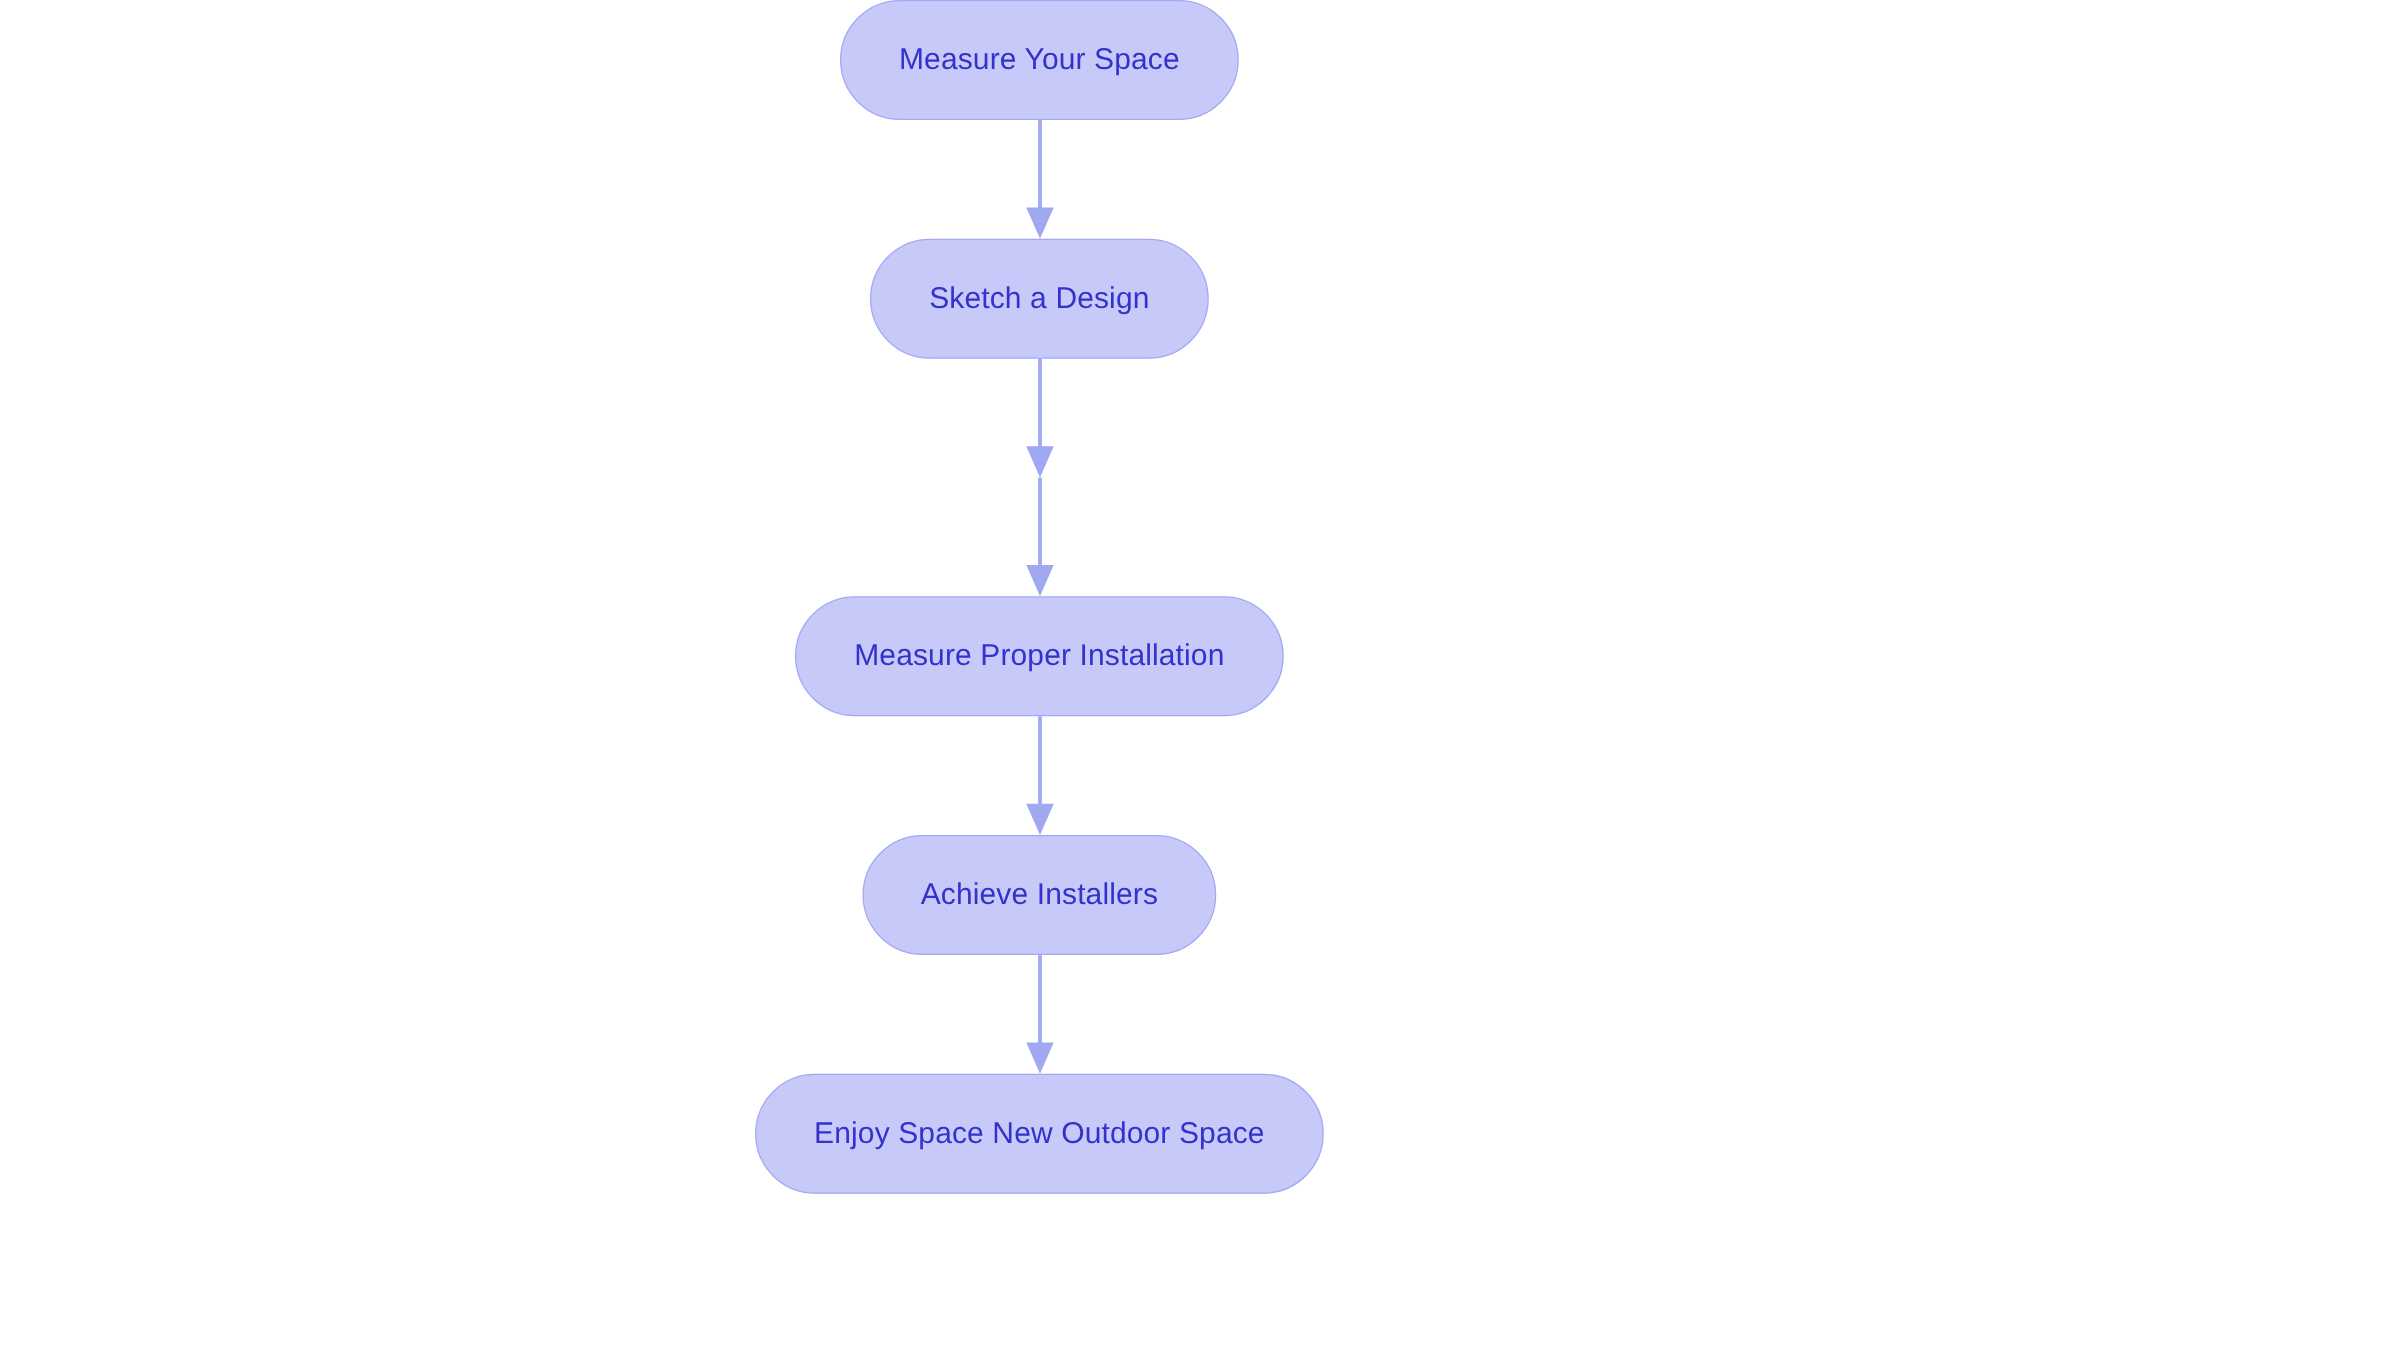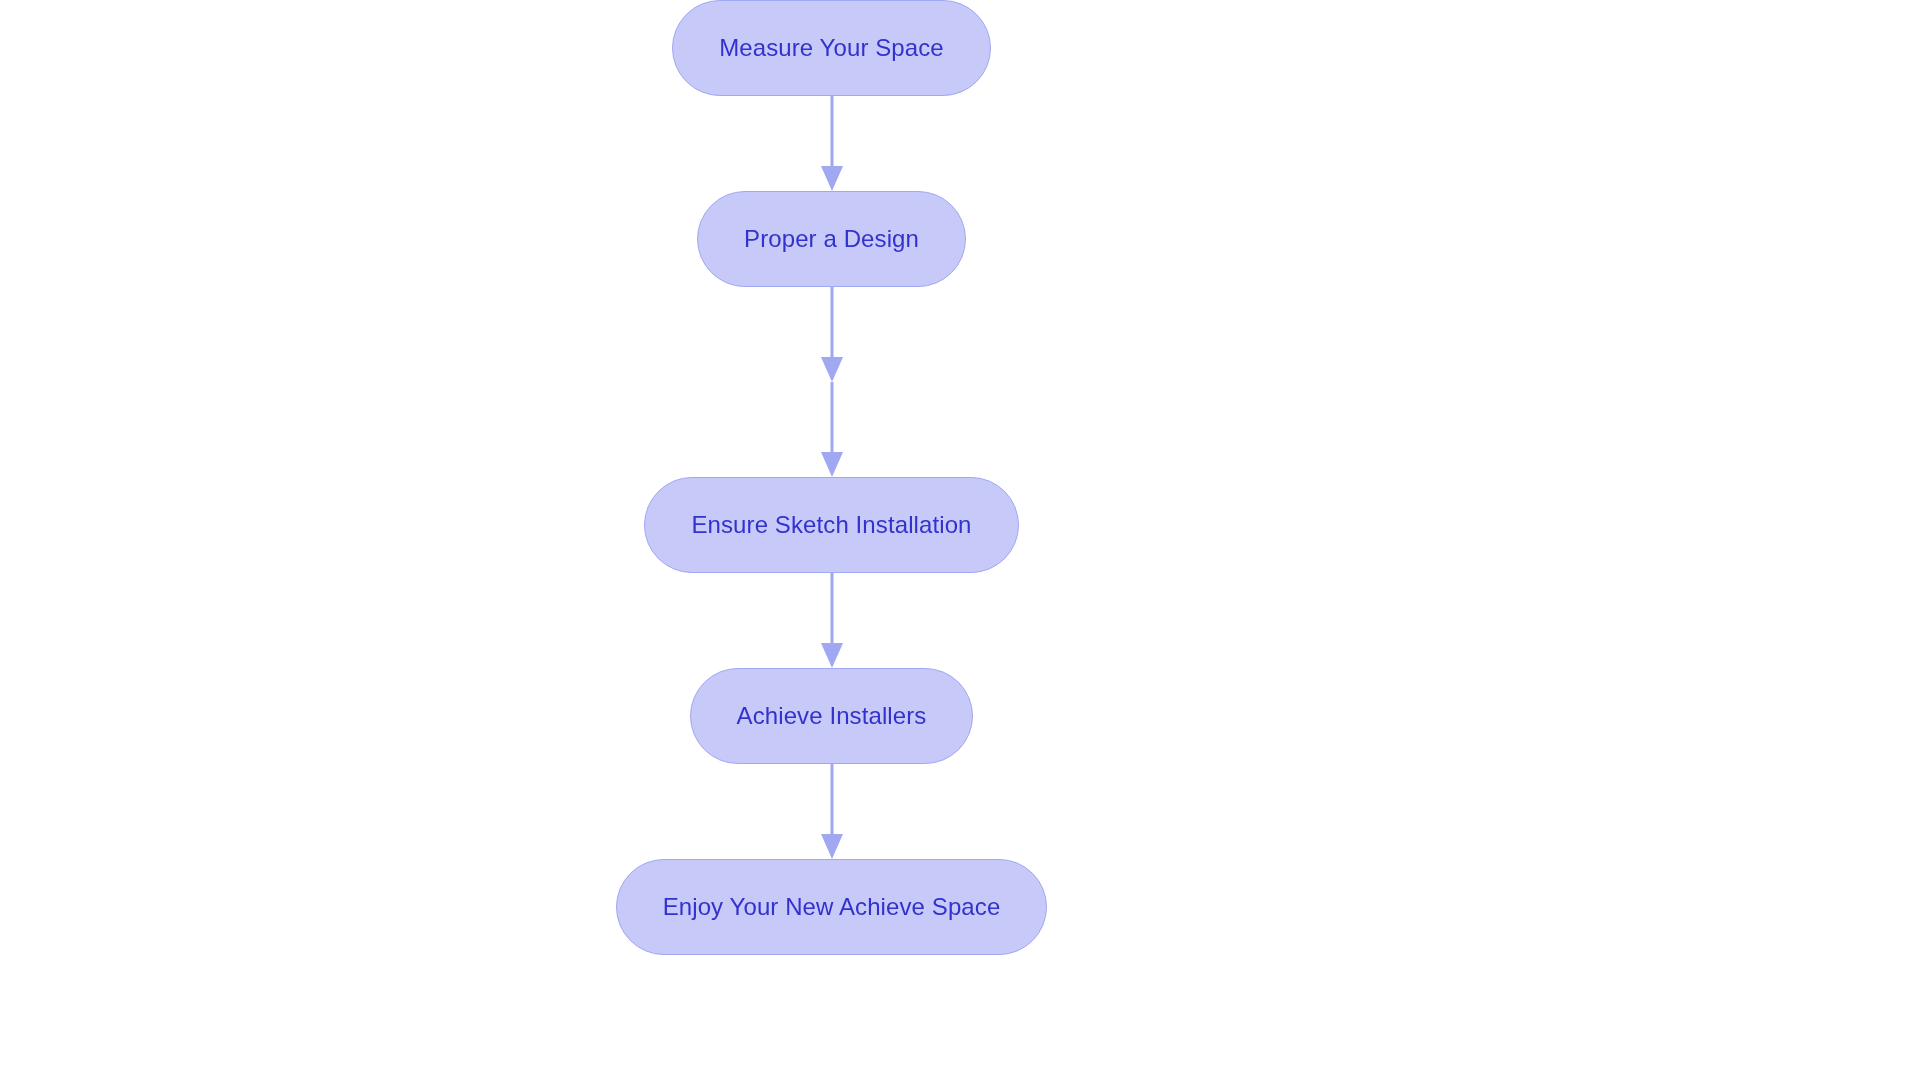--- a/index.html
+++ b/index.html
@@ -88,50 +88,50 @@
     <div class="flow-node">
       <span>Measure Your Space</span>
     </div>
 
     <div class="flow-connector">
       <div class="conn-line"></div>
       <div class="conn-head"></div>
     </div>
 
     <div class="flow-node">
-      <span>Proper a Design</span>
+      <span>Sketch a Design</span>
     </div>
 
     <div class="flow-connector">
       <div class="conn-line"></div>
       <div class="conn-head"></div>
     </div>
 
 
     <div class="flow-connector">
       <div class="conn-line"></div>
       <div class="conn-head"></div>
     </div>
 
     <div class="flow-node">
-      <span>Ensure Sketch Installation</span>
+      <span>Measure Proper Installation</span>
     </div>
 
     <div class="flow-connector">
       <div class="conn-line"></div>
       <div class="conn-head"></div>
     </div>
 
     <div class="flow-node">
       <span>Achieve Installers</span>
     </div>
 
     <div class="flow-connector">
       <div class="conn-line"></div>
       <div class="conn-head"></div>
     </div>
 
     <div class="flow-node">
-      <span>Enjoy Your New Achieve Space</span>
+      <span>Enjoy Space New Outdoor Space</span>
     </div>
 
   </div>
 </div>
 
 </body></html>

